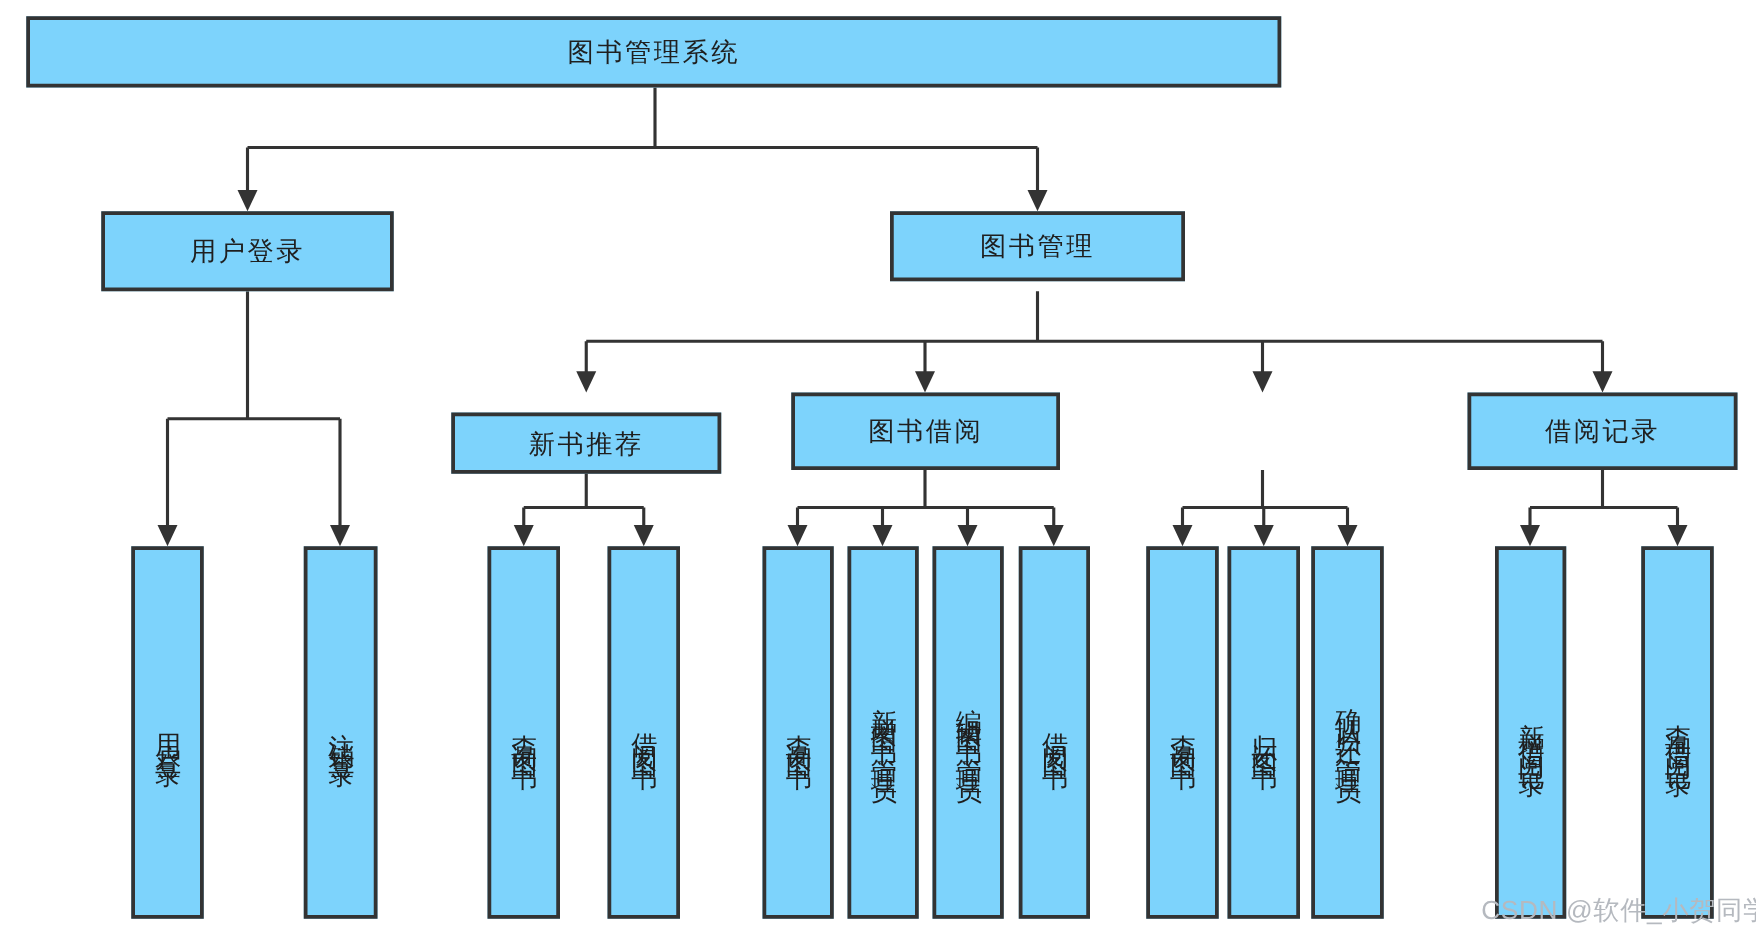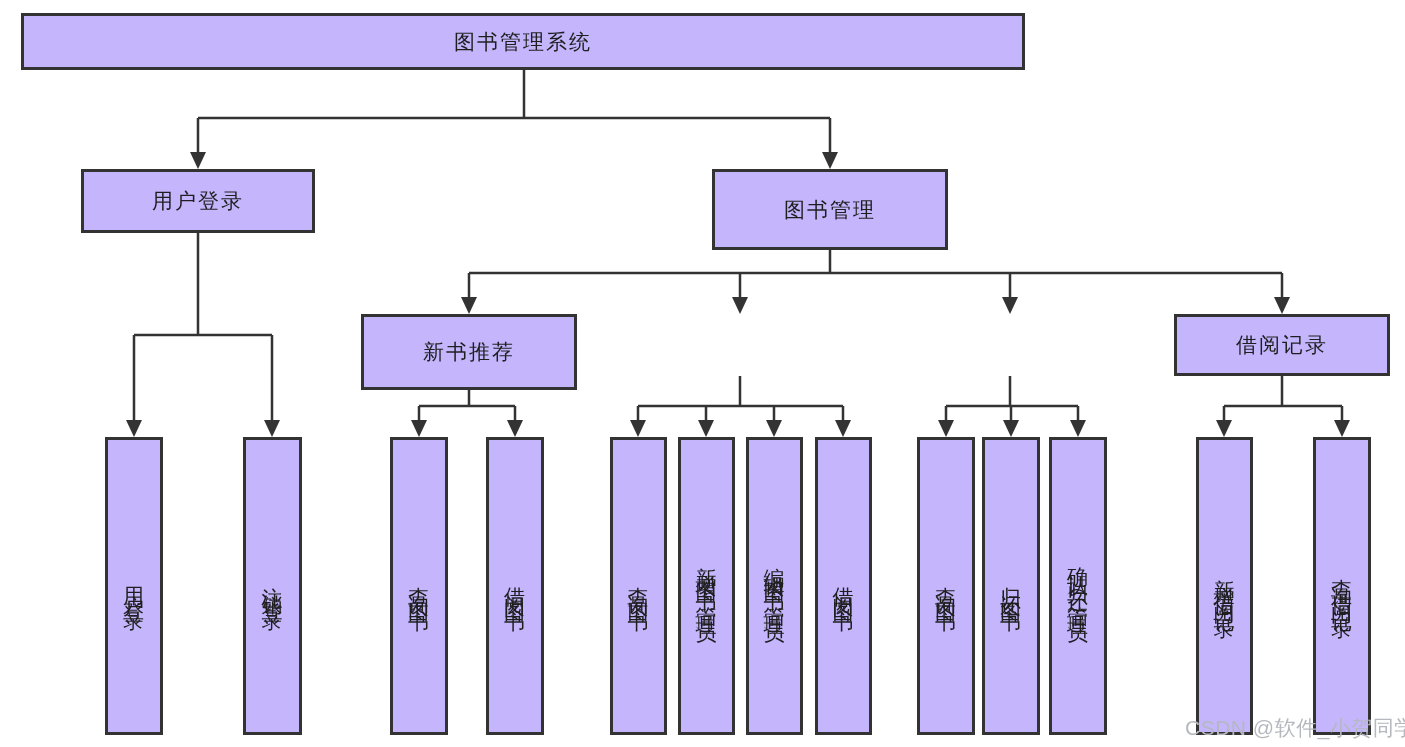--- a/index.html
+++ b/index.html
@@ -23,21 +23,21 @@
   svg.connectors {
     position: absolute;
     left: 0; top: 0;
     width: 1405px; height: 747px;
   }
   .ln { fill: none; stroke: var(--line-color); stroke-width: 2.5; }
   .ah { fill: var(--line-color); stroke: none; }
 
   .node {
     position: absolute;
-    background: #c4b5fd;
+    background: #7dd3fc;
     border: 3px solid var(--line-color);
     display: flex;
     align-items: center;
     justify-content: center;
     color: var(--text-color);
   }
   .hbox span {
     font-size: 21px;
     letter-spacing: 2px;
     white-space: nowrap;
@@ -106,26 +106,29 @@
     <polygon class="ah" points="1334,420 1350,420 1342,437"></polygon>
   </svg>
 
   <div class="node hbox" style="left:21px;top:13px;width:1004px;height:57px">
     <span>图书管理系统</span>
   </div>
 
   <div class="node hbox" style="left:81px;top:169px;width:234px;height:64px">
     <span>用户登录</span>
   </div>
-  <div class="node hbox" style="left:712px;top:169px;width:236px;height:81px">
+  <div class="node hbox" style="left:712px;top:169px;width:236px;height:56px">
     <span>图书管理</span>
   </div>
 
-  <div class="node hbox" style="left:361px;top:314px;width:216px;height:76px">
+  <div class="node hbox" style="left:361px;top:330px;width:216px;height:49px">
     <span>新书推荐</span>
+  </div>
+  <div class="node hbox" style="left:633px;top:314px;width:215px;height:62px">
+    <span>图书借阅</span>
   </div>
   <div class="node hbox" style="left:1174px;top:314px;width:216px;height:62px">
     <span>借阅记录</span>
   </div>
 
   <div class="node vbox" style="left:105px;top:437px;width:58px;height:298px">
     <span class="vlabel">用户登录</span>
   </div>
   <div class="node vbox" style="left:243px;top:437px;width:59px;height:298px">
     <span class="vlabel">注销登录</span>

